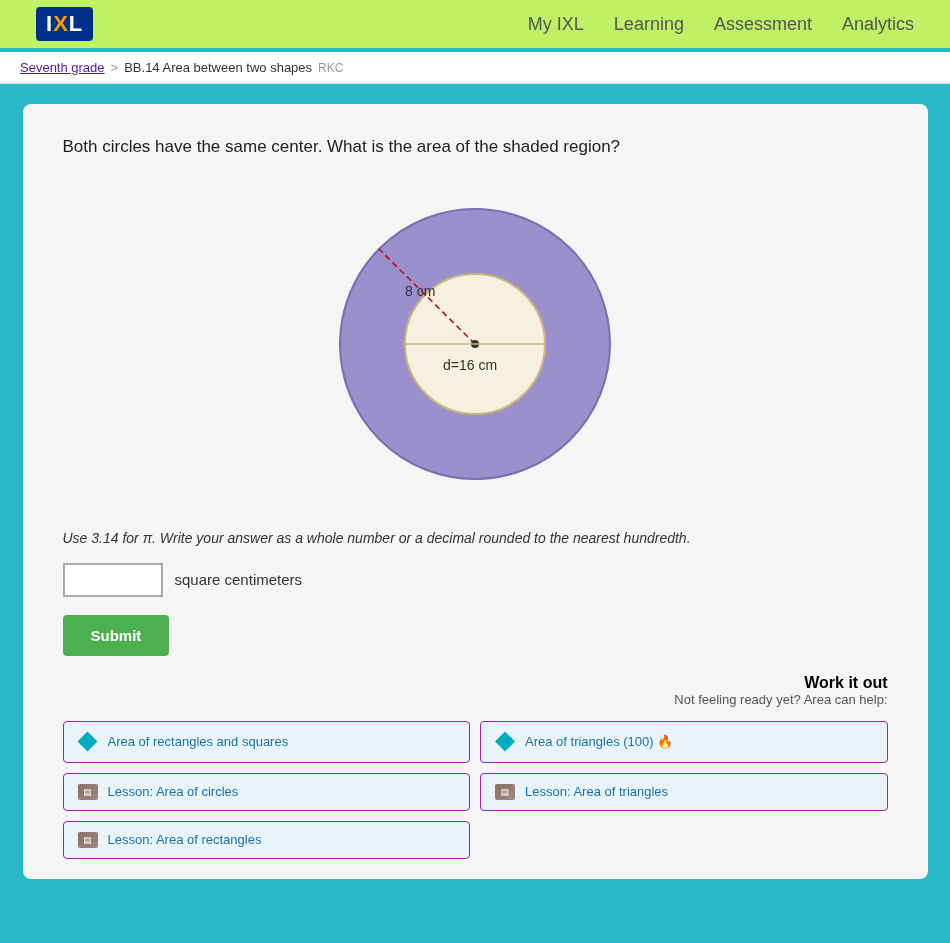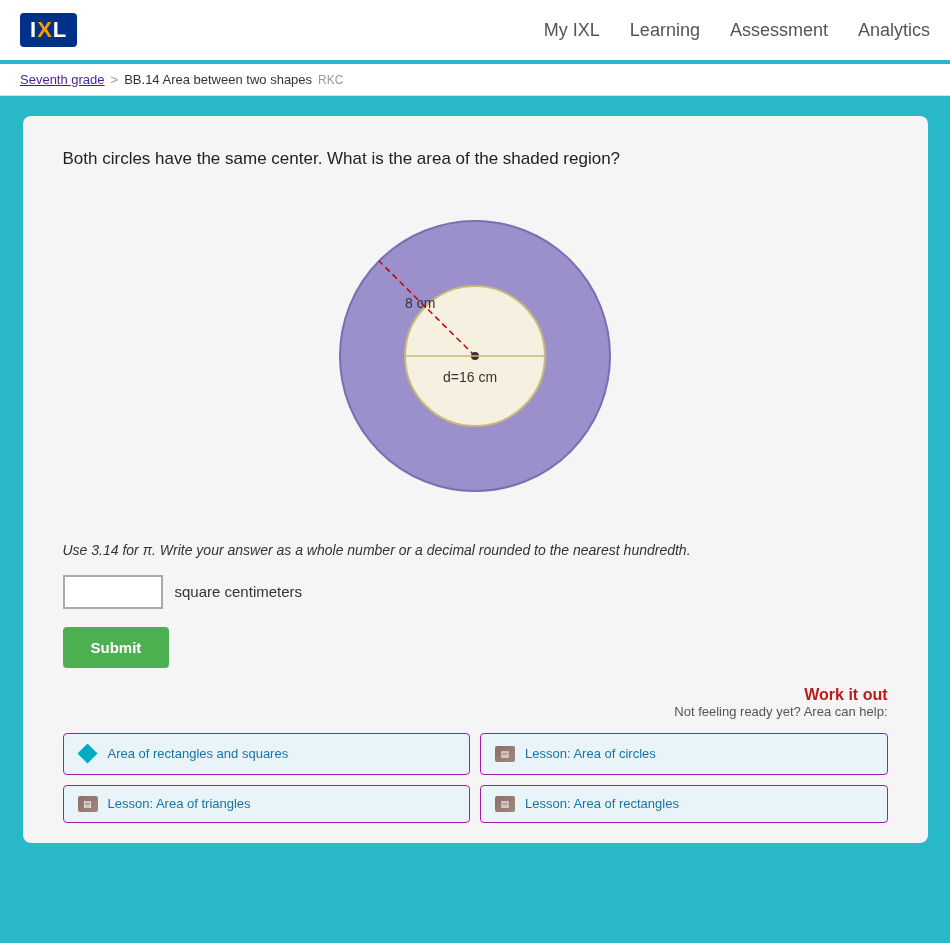--- a/index.html
+++ b/index.html
@@ -6,25 +6,25 @@
     body {
       font-family: Arial, sans-serif;
       background: #29b8c8;
       width: 950px;
       min-height: 943px;
       overflow-x: hidden;
     }
 
     
     .header {
-      background: #ffffff;
-      display: flex;
-      align-items: center;
-      padding: 0 20px;
-      height: 64px;
+      background: #bef264;
+      display: flex;
+      align-items: center;
+      padding: 0 36px;
+      height: 52px;
       border-bottom: 4px solid #29b8c8;
     }
     .logo {
       background: #003087;
       color: white;
       font-weight: bold;
       font-size: 22px;
       padding: 4px 10px;
       border-radius: 4px;
       margin-right: 20px;
@@ -133,21 +133,21 @@
     }
 
     
     .work-it-out {
       text-align: right;
       margin-bottom: 6px;
     }
     .work-it-out-title {
       font-size: 16px;
       font-weight: bold;
-      color: #b91c1c;
+      color: #000000;
     }
     .work-it-out-sub {
       font-size: 13px;
       color: #555;
       text-align: right;
     }
 
     
     .help-grid {
       display: grid;
@@ -257,20 +257,24 @@
     </div>
 
     
     <div class="help-grid">
 
       <div class="help-item">
         <div class="diamond-icon teal"></div>
         <span>Area of rectangles and squares</span>
       </div>
 
+      <div class="help-item">
+        <div class="diamond-icon teal"></div>
+        <span>Area of triangles (100) 🔥</span>
+      </div>
 
 
       <div class="help-item">
         <div class="book-icon">▤</div>
         <span>Lesson: Area of circles</span>
       </div>
 
       <div class="help-item">
         <div class="book-icon">▤</div>
         <span>Lesson: Area of triangles</span>

